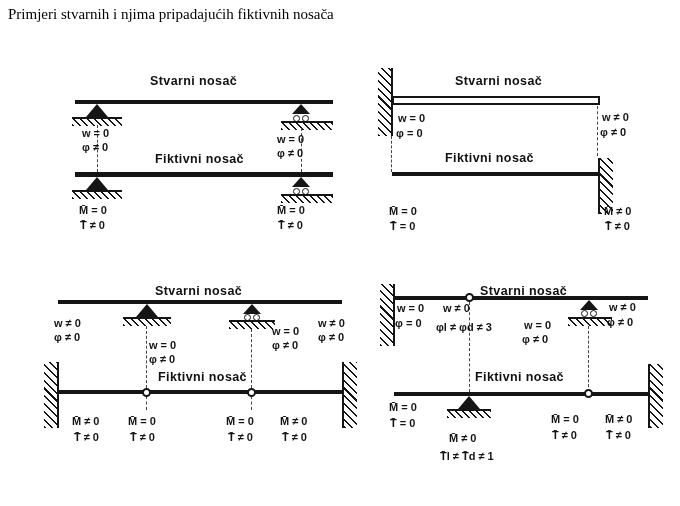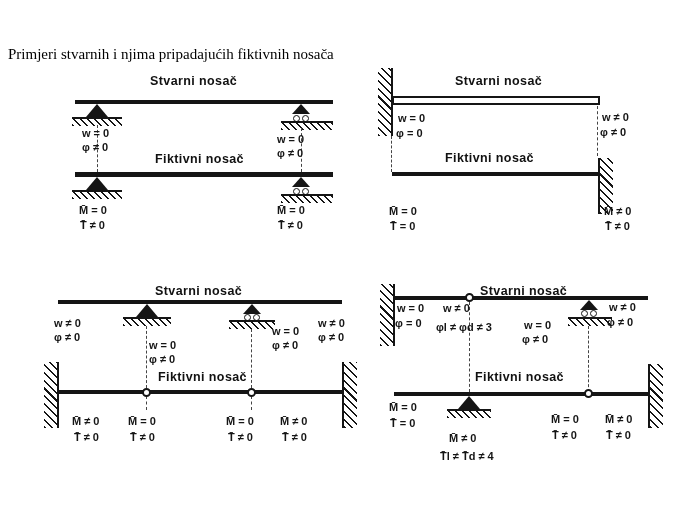--- a/index.html
+++ b/index.html
@@ -1,19 +1,19 @@
 <!DOCTYPE html>
 <html><head>
 <meta charset="utf-8">
 <style>
   html,body{margin:0;padding:0;background:#fff;}
   #stage{position:relative;width:680px;height:506px;background:#ffffff;overflow:hidden;
          font-family:"Liberation Sans",sans-serif;color:#151515;}
   .abs{position:absolute;}
-  .title{position:absolute;font:15px "Liberation Serif",serif;color:#000;white-space:nowrap;margin-top:40px;}
+  .title{position:absolute;font:15px "Liberation Serif",serif;color:#000;white-space:nowrap;}
   .lbl{position:absolute;font-weight:bold;font-size:12.5px;letter-spacing:.4px;white-space:nowrap;color:#111;}
   .bc{position:absolute;font-weight:bold;font-size:11px;white-space:nowrap;color:#151515;}
   .beam{position:absolute;background:#151515;}
   .beam-hollow{position:absolute;background:#fff;border:2px solid #151515;}
   .tri{position:absolute;width:0;height:0;}
   .tri-lg{border-left:11px solid transparent;border-right:11px solid transparent;border-bottom:13px solid #151515;}
   .tri-sm{border-left:9px solid transparent;border-right:9px solid transparent;border-bottom:10px solid #151515;}
   .hatch-h{position:absolute;height:7px;border-top:2px solid #151515;
            background:repeating-linear-gradient(45deg,#151515 0 1.5px,transparent 1.5px 5px);}
   .wall{position:absolute;width:13px;background:repeating-linear-gradient(45deg,#151515 0 1.5px,transparent 1.5px 5.5px);}
@@ -161,20 +161,20 @@
     <div class="beam" style="left:394px;top:392px;width:254px;height:4px;"></div>
     <div class="wall wall-l-edge" style="left:648px;top:364px;height:64px;"></div>
 
     <div class="tri tri-lg" style="left:458px;top:396px;"></div>
     <div class="hatch-h" style="left:447px;top:409px;width:44px;"></div>
     <div class="hinge" style="left:584px;top:389px;"></div>
 
     <div class="bc" style="left:389px;top:401px;">M̄ = 0</div>
     <div class="bc" style="left:390px;top:417px;">T̄ = 0</div>
     <div class="bc" style="left:449px;top:432px;">M̄ ≠ 0</div>
-    <div class="bc" style="left:440px;top:450px;">T̄l ≠ T̄d ≠ 4</div>
+    <div class="bc" style="left:440px;top:450px;">T̄l ≠ T̄d ≠ 1</div>
     <div class="bc" style="left:551px;top:413px;">M̄ = 0</div>
     <div class="bc" style="left:552px;top:429px;">T̄ ≠ 0</div>
     <div class="bc" style="left:605px;top:413px;">M̄ ≠ 0</div>
     <div class="bc" style="left:606px;top:429px;">T̄ ≠ 0</div>
   </div>
 
 </div>
 
 </body></html>

